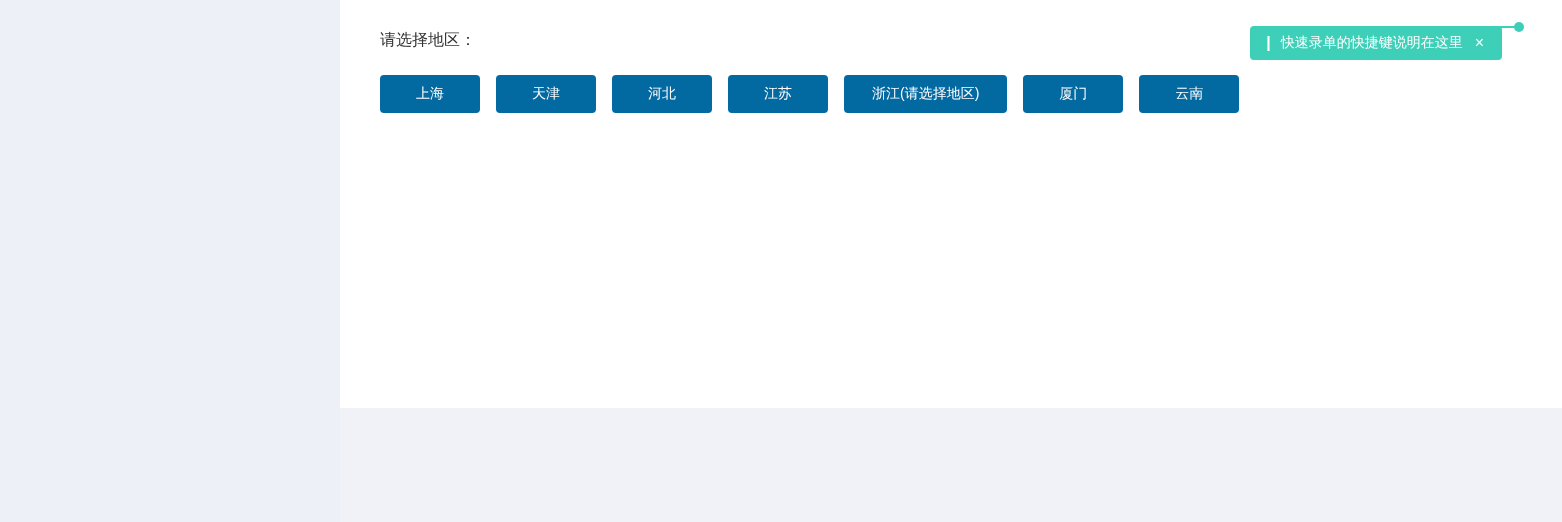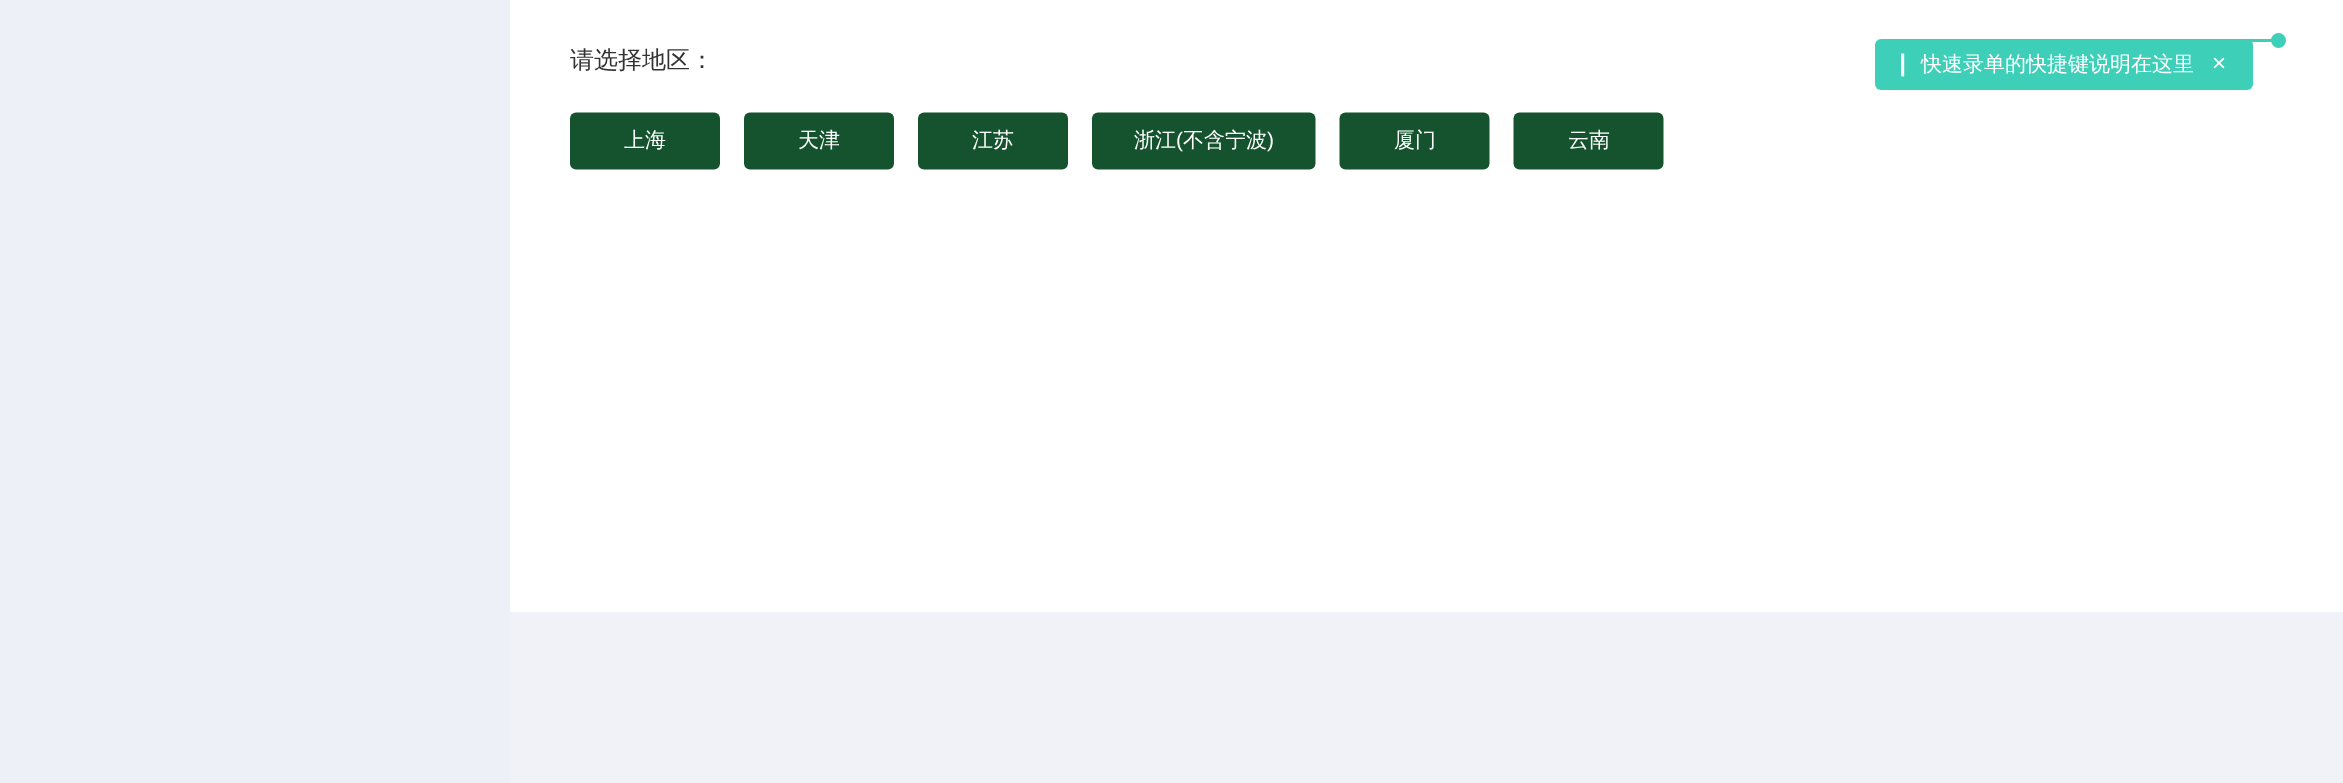--- a/index.html
+++ b/index.html
@@ -43,21 +43,21 @@
       font-weight: normal;
     }
 
     .region-buttons {
       display: flex;
       flex-wrap: wrap;
       gap: 16px;
     }
 
     .region-btn {
-      background: #14532d;
+      background: #0369a1;
       border: none;
       border-radius: 4px;
       padding: 10px 28px;
       font-size: 14px;
       color: #fff;
       cursor: pointer;
       white-space: nowrap;
       min-width: 100px;
       text-align: center;
     }
@@ -116,22 +116,23 @@
 </head>
 <body>
 
 <div class="sidebar"></div>
 
 <div class="main-content">
   <div class="section-title">请选择地区：</div>
   <div class="region-buttons">
   <button class="region-btn">上海</button>
       <button class="region-btn">天津</button>
+      <button class="region-btn">河北</button>
       <button class="region-btn">江苏</button>
-      <button class="region-btn">浙江(不含宁波)</button>
+      <button class="region-btn">浙江(请选择地区)</button>
       <button class="region-btn">厦门</button>
       <button class="region-btn">云南</button>
     </div>
 </div>
 
 <div class="tooltip-banner">
   <span>快速录单的快捷键说明在这里</span>
   <button class="tooltip-close">×</button>
 </div>
 <div class="tooltip-line"></div>

